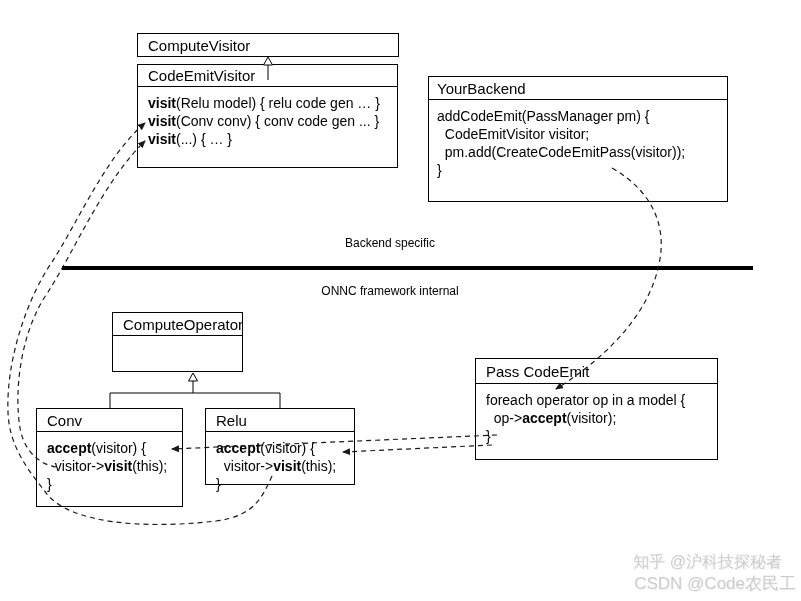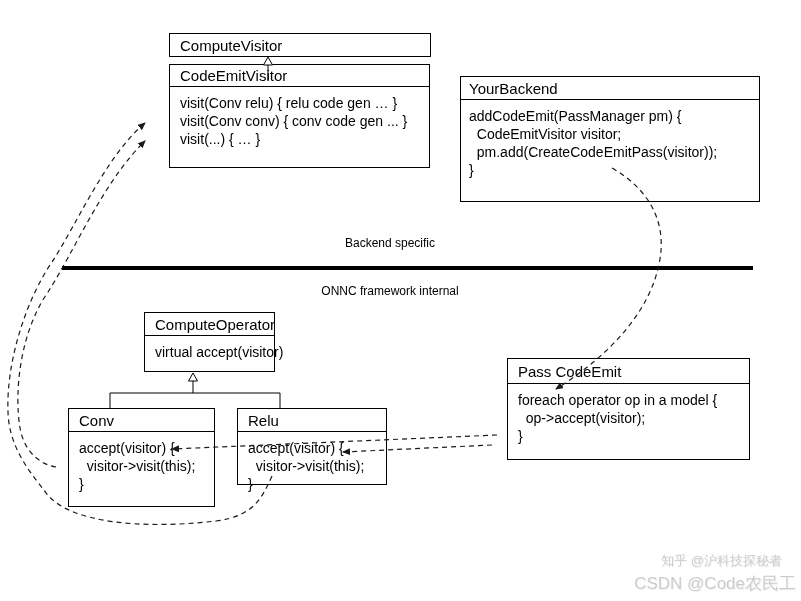--- a/index.html
+++ b/index.html
@@ -1,53 +1,53 @@
 <!DOCTYPE html>
 <html><head>
 <meta charset="utf-8">
 <style>
   html,body{margin:0;padding:0;background:#fff;}
   .canvas{
     position:relative;width:801px;height:601px;background:#ffffff;
     font-family:"Liberation Sans",sans-serif;color:#000;overflow:hidden;
   }
-  .uml-box{position:absolute;border:1px solid #000;background:#fff;box-sizing:border-box;margin-left:32px;}
+  .uml-box{position:absolute;border:1px solid #000;background:#fff;box-sizing:border-box;}
   .box-title{
     font-size:15px;padding-left:10px;display:flex;align-items:center;
     box-sizing:border-box;white-space:pre;
   }
   .box-title.with-body{border-bottom:1px solid #000;}
   .box-body{padding:7px 4px 0 10px;}
   .code-line{font-size:14px;line-height:18px;white-space:pre;}
-  .b{font-weight:normal;}
+  .b{font-weight:bold;}
   .section-label{
     position:absolute;font-size:12px;white-space:pre;transform:translateX(-50%);
   }
   .divider-bar{position:absolute;background:#000;}
   .watermark{position:absolute;color:#cccccc;text-shadow:1px 1px 0 #f3f3f3;white-space:pre;}
-  .wm1{font-size:13px;right:19px;top:552px;}
+  .wm1{font-size:16px;right:19px;top:552px;}
   .wm2{font-size:17px;right:5px;top:572px;}
   svg.connectors{position:absolute;left:0;top:0;pointer-events:none;z-index:5;}
   svg .dash{fill:none;stroke:#1a1a1a;stroke-width:1.2;stroke-dasharray:5 4;}
   svg .solid{fill:none;stroke:#000;stroke-width:1;}
   svg .tri{fill:#fff;stroke:#000;stroke-width:1;}
 </style>
 </head>
 <body>
 
 <div class="canvas">
 
   <div class="uml-box" style="left:137px;top:33px;width:262px;height:24px">
     <div class="box-title" style="height:22px">ComputeVisitor</div>
   </div>
 
   <div class="uml-box" style="left:137px;top:64px;width:261px;height:104px">
     <div class="box-title with-body" style="height:22px">CodeEmitVisitor</div>
     <div class="box-body">
-      <div class="code-line"><span class="b">visit</span><span>(Conv relu) { relu code gen … }</span></div>
+      <div class="code-line"><span class="b">visit</span><span>(Relu model) { relu code gen … }</span></div>
       <div class="code-line"><span class="b">visit</span><span>(Conv conv) { conv code gen ... }</span></div>
       <div class="code-line"><span class="b">visit</span><span>(...) { … }</span></div>
     </div>
   </div>
 
   <div class="uml-box" style="left:428px;top:76px;width:300px;height:126px">
     <div class="box-title with-body" style="height:23px;padding-left:8px">YourBackend</div>
     <div class="box-body" style="padding-left:8px">
       <div class="code-line"><span>addCodeEmit(PassManager pm) {</span></div>
       <div class="code-line"><span>  CodeEmitVisitor visitor;</span></div>
@@ -55,23 +55,20 @@
       <div class="code-line"><span>}</span></div>
     </div>
   </div>
 
   <div class="section-label" style="left:390px;top:236px">Backend specific</div>
   <div class="divider-bar" style="left:62px;top:266px;width:691px;height:4px"></div>
   <div class="section-label" style="left:390px;top:284px">ONNC framework internal</div>
 
   <div class="uml-box" style="left:112px;top:312px;width:131px;height:60px">
     <div class="box-title with-body" style="height:23px">ComputeOperator</div>
-    <div class="box-body">
-      <div class="code-line"><span>virtual </span><span class="b">accept</span><span>(visitor)</span></div>
-    </div>
   </div>
 
   <div class="uml-box" style="left:36px;top:408px;width:147px;height:99px">
     <div class="box-title with-body" style="height:23px">Conv</div>
     <div class="box-body">
       <div class="code-line"><span class="b">accept</span><span>(visitor) {</span></div>
       <div class="code-line"><span>  visitor-&gt;</span><span class="b">visit</span><span>(this);</span></div>
       <div class="code-line"><span>}</span></div>
     </div>
   </div>

